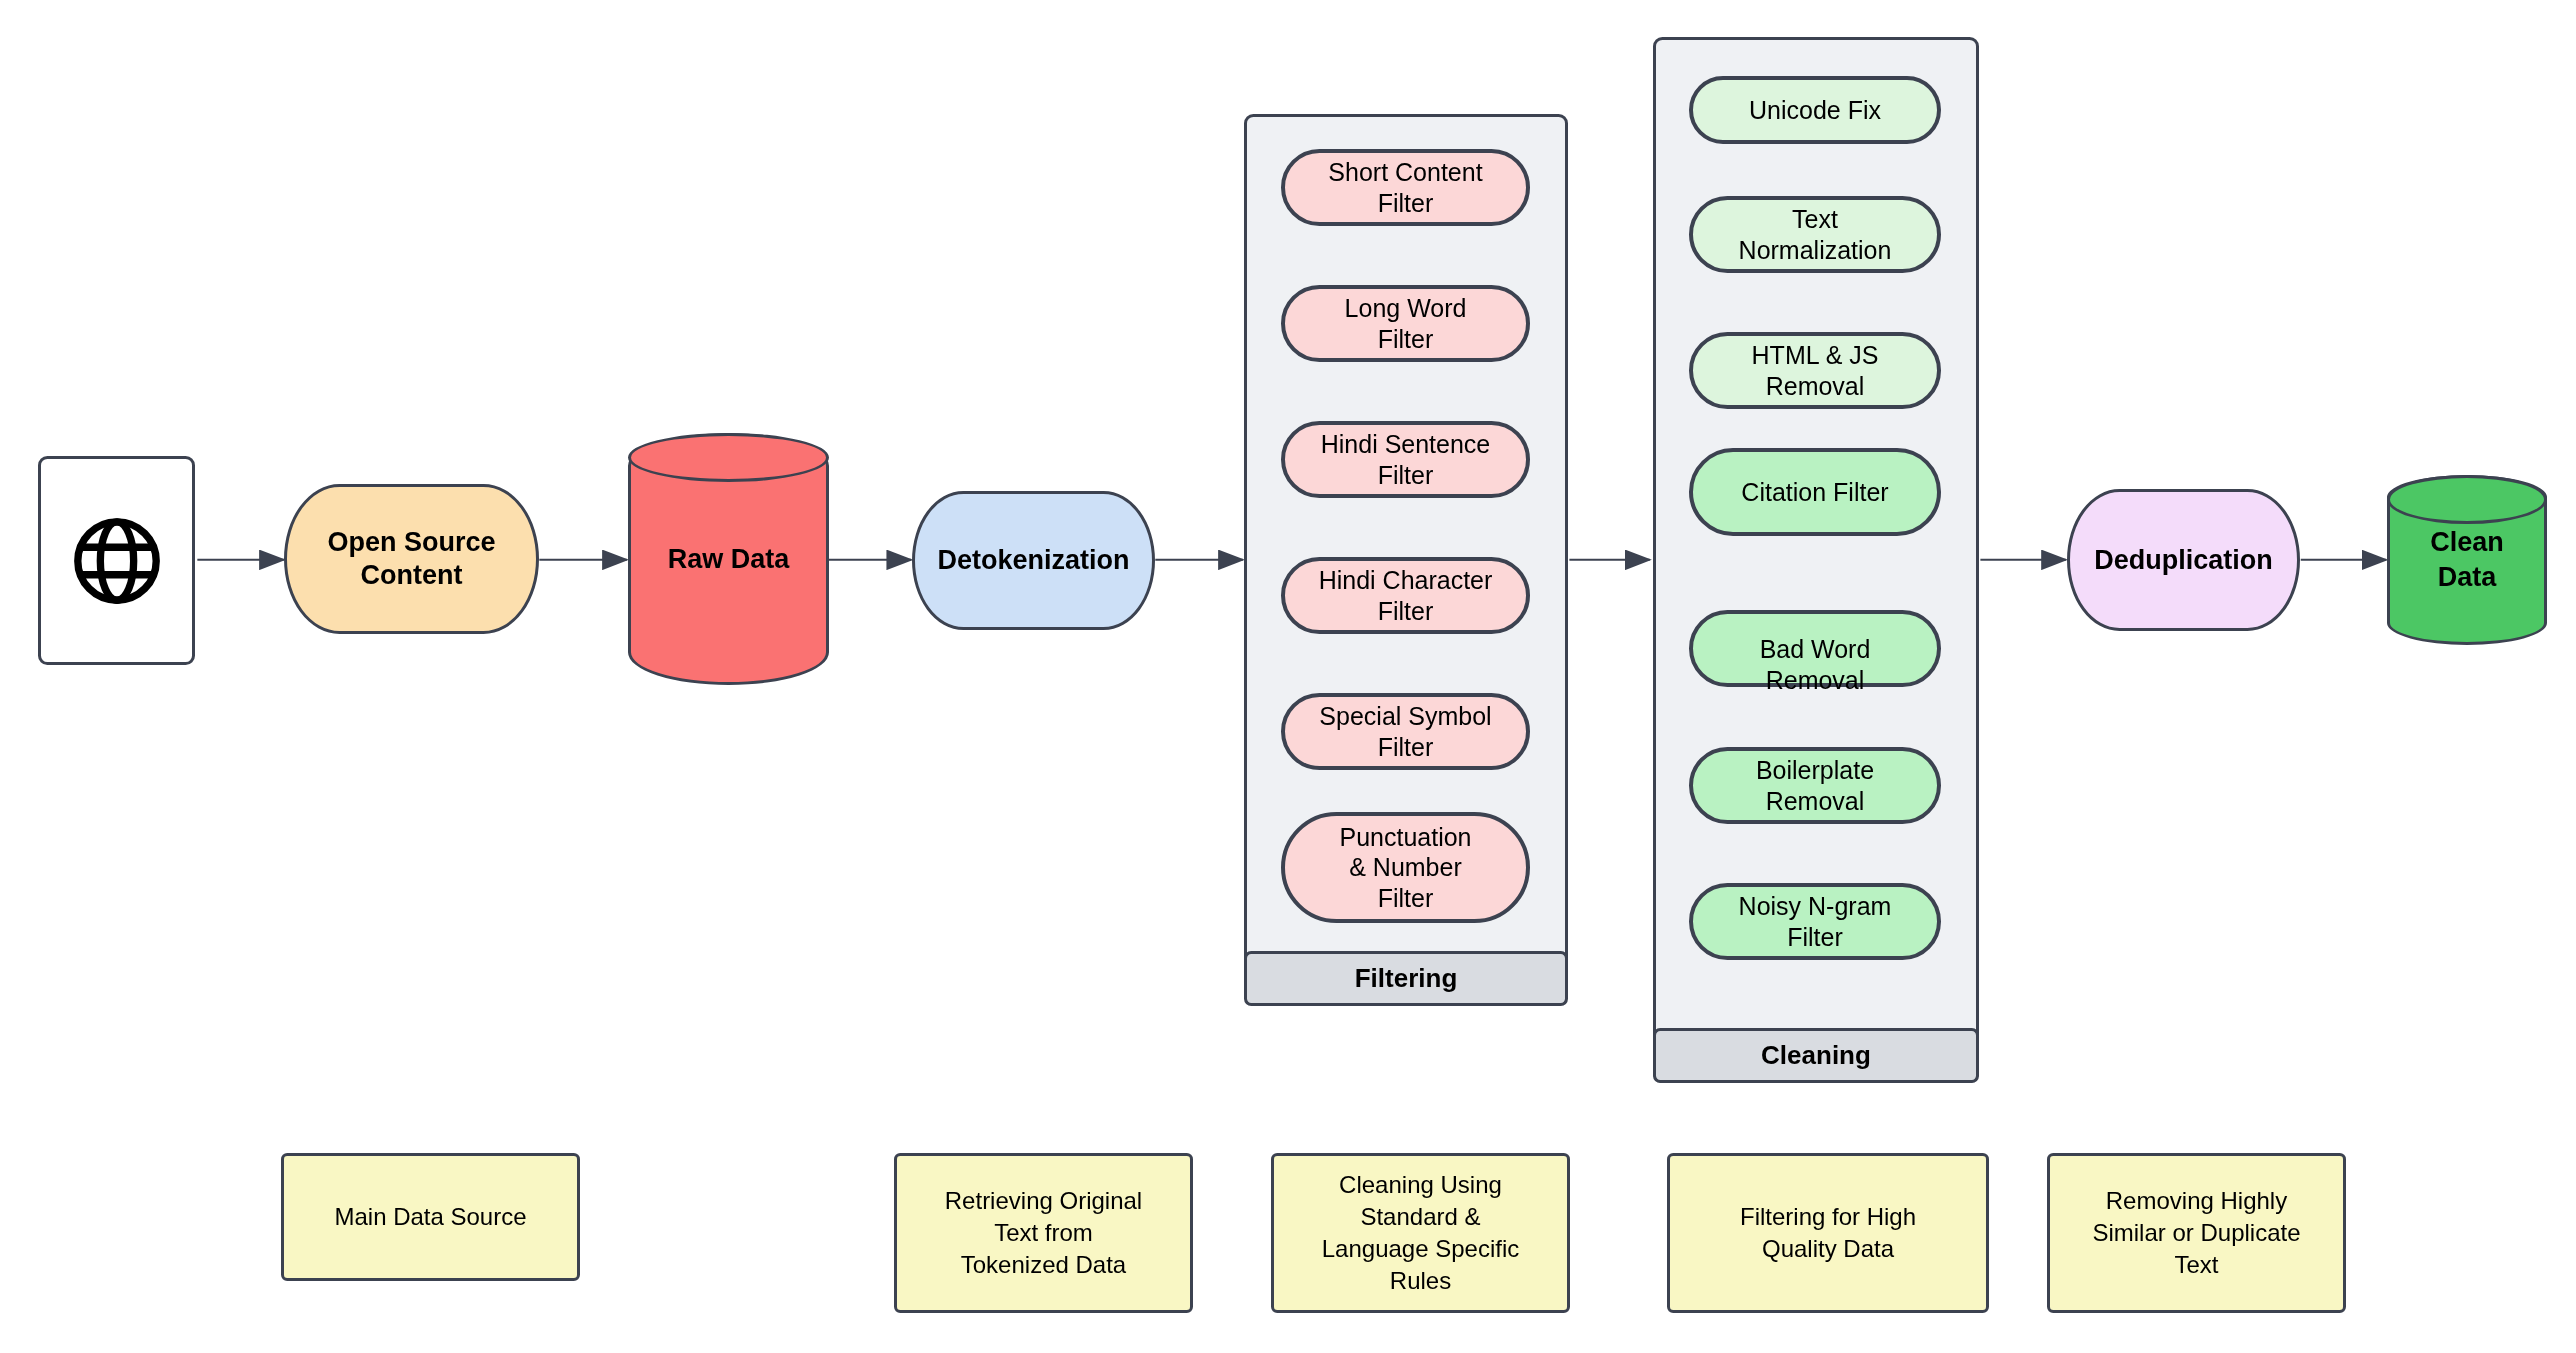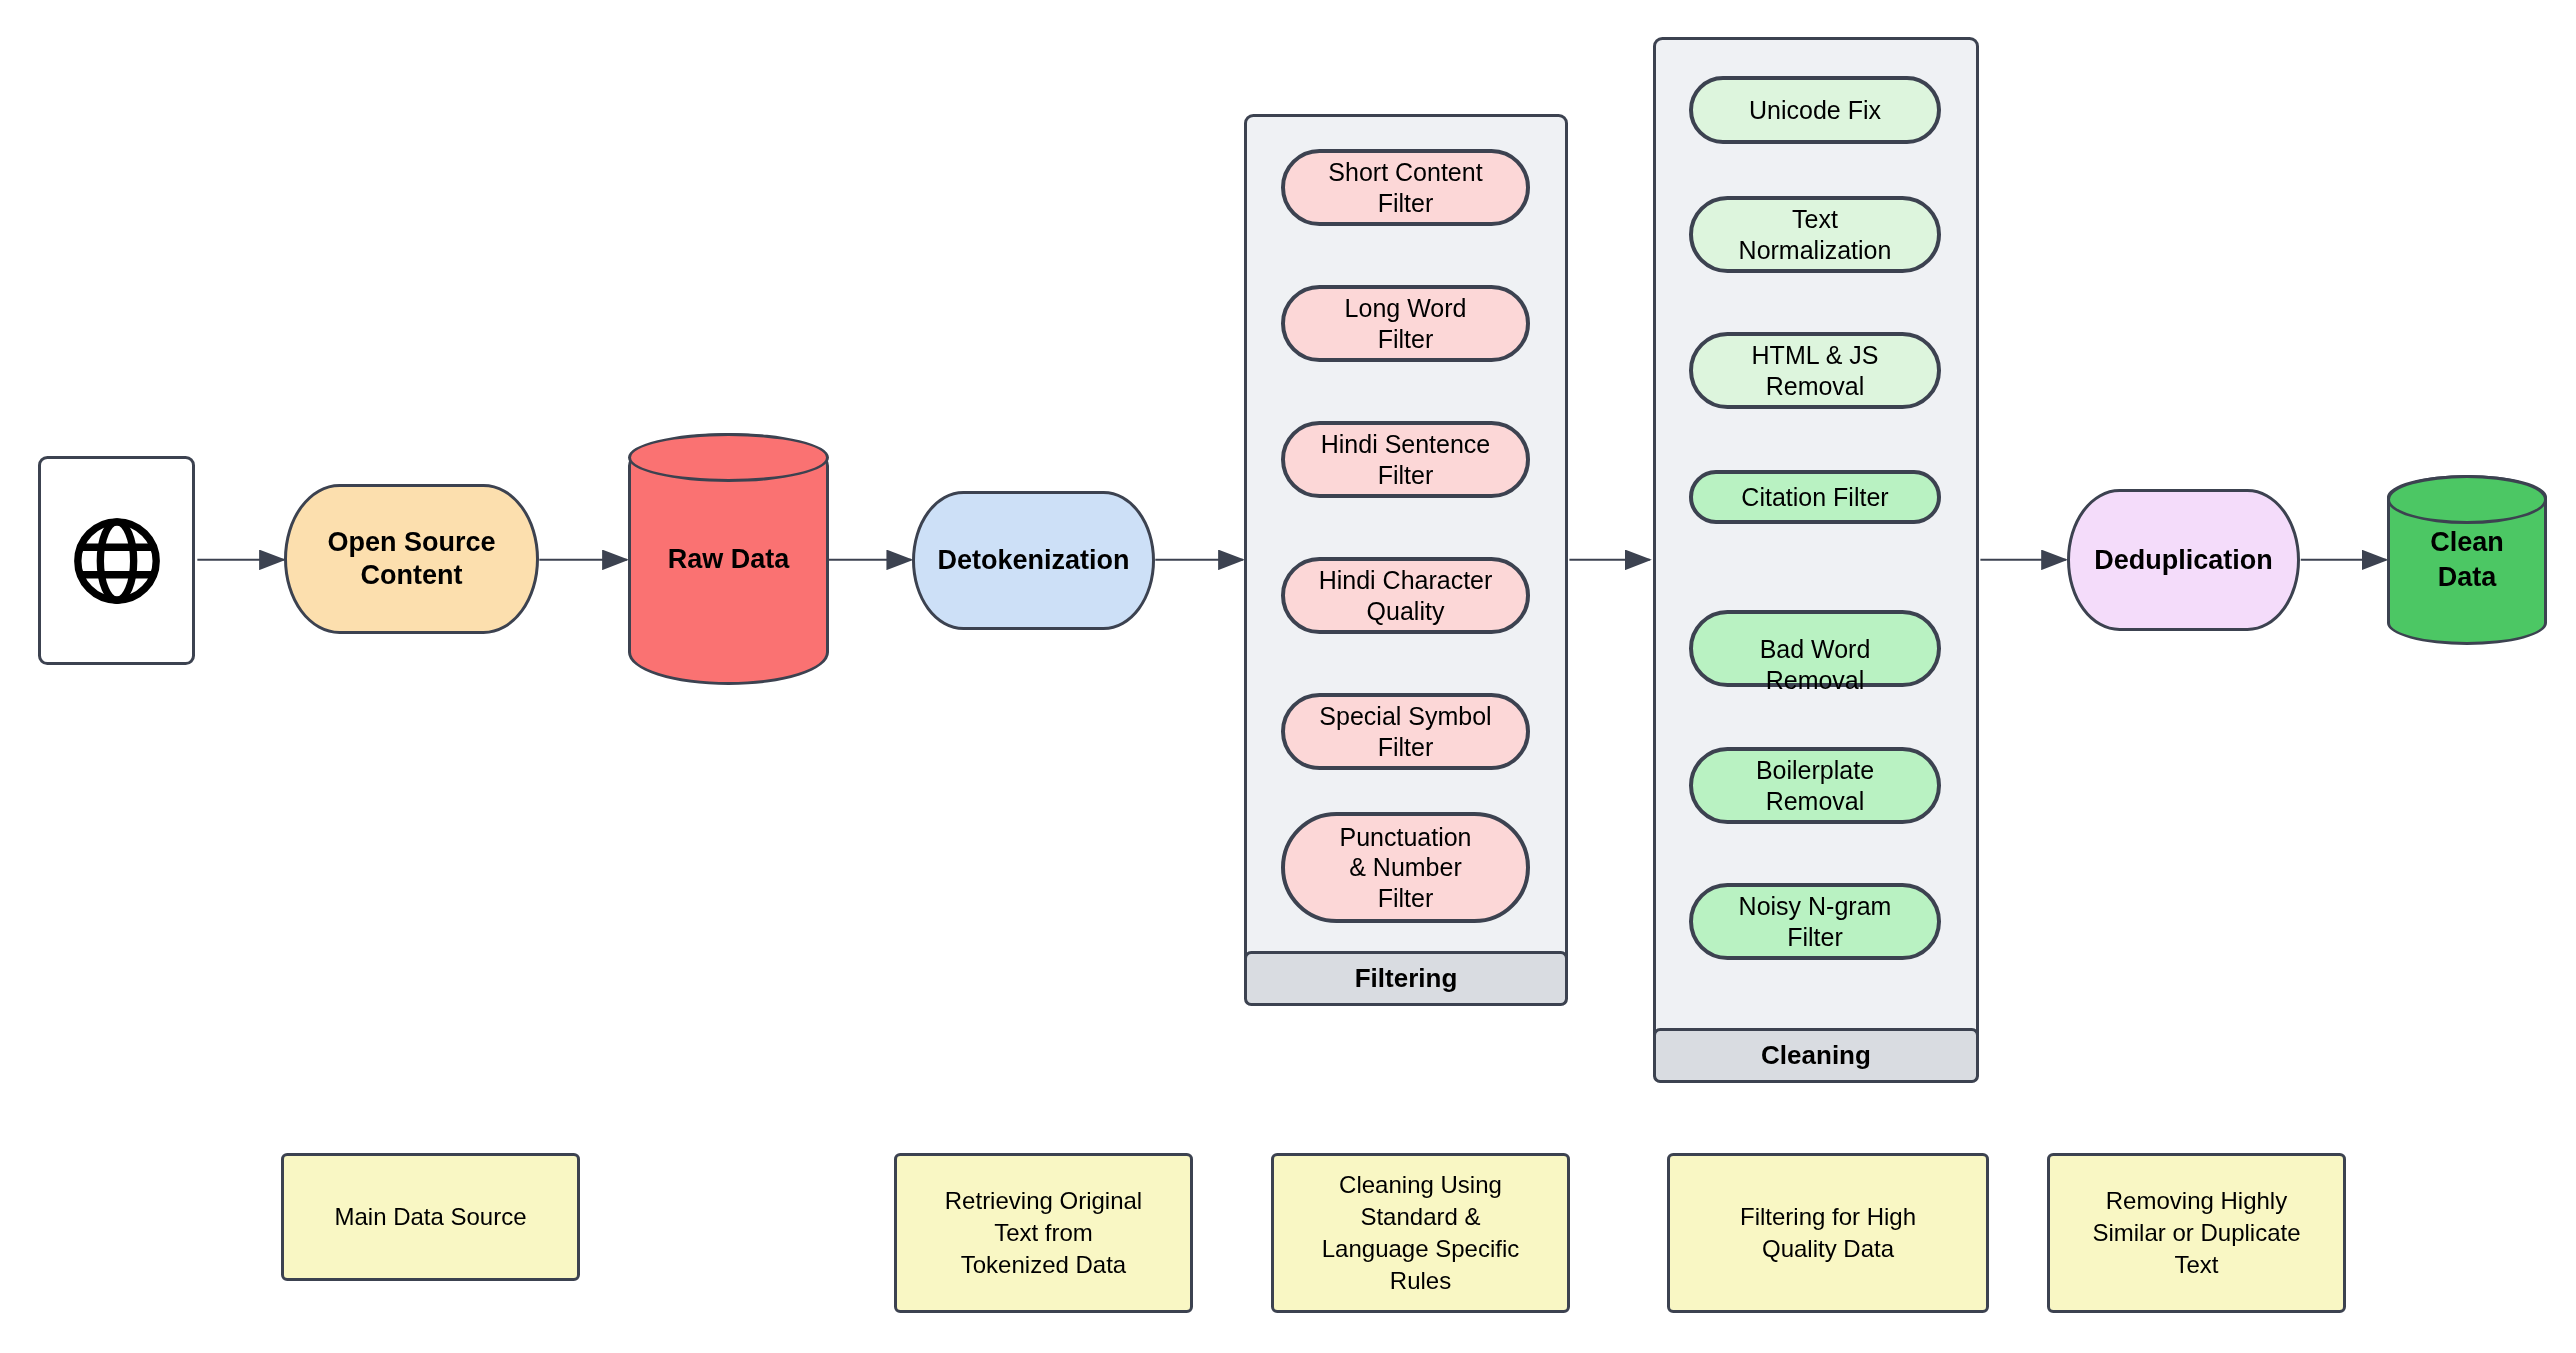--- a/index.html
+++ b/index.html
@@ -103,21 +103,21 @@
   <div class="pill pink" style="left:1281px;top:285px;width:249px;height:77px;">
     <span style="white-space:pre-line;">Long Word
 Filter</span>
   </div>
   <div class="pill pink" style="left:1281px;top:421px;width:249px;height:77px;">
     <span style="white-space:pre-line;">Hindi Sentence
 Filter</span>
   </div>
   <div class="pill pink" style="left:1281px;top:557px;width:249px;height:77px;">
     <span style="white-space:pre-line;">Hindi Character
-Quality</span>
+Filter</span>
   </div>
   <div class="pill pink" style="left:1281px;top:693px;width:249px;height:77px;">
     <span style="white-space:pre-line;">Special Symbol
 Filter</span>
   </div>
   <div class="pill pink" style="left:1281px;top:812px;width:249px;height:111px;">
     <span style="white-space:pre-line;">Punctuation
 &amp; Number
 Filter</span>
   </div>
@@ -132,21 +132,21 @@
     <span style="white-space:pre-line;">Unicode Fix</span>
   </div>
   <div class="pill greenlt" style="left:1689px;top:196px;width:252px;height:77px;">
     <span style="white-space:pre-line;">Text
 Normalization</span>
   </div>
   <div class="pill greenlt" style="left:1689px;top:332px;width:252px;height:77px;">
     <span style="white-space:pre-line;">HTML &amp; JS
 Removal</span>
   </div>
-  <div class="pill green" style="left:1689px;top:470px;width:252px;height:54px;justify-content:center;">
+  <div class="pill green" style="left:1689px;top:448px;width:252px;height:88px;justify-content:center;">
     <span style="white-space:pre-line;">Citation Filter</span>
   </div>
   <div class="pill green" style="left:1689px;top:610px;width:252px;height:77px;">
     <span style="white-space:pre-line;margin-top:32px;">Bad Word
 Removal</span>
   </div>
   <div class="pill green" style="left:1689px;top:747px;width:252px;height:77px;">
     <span style="white-space:pre-line;">Boilerplate
 Removal</span>
   </div>

